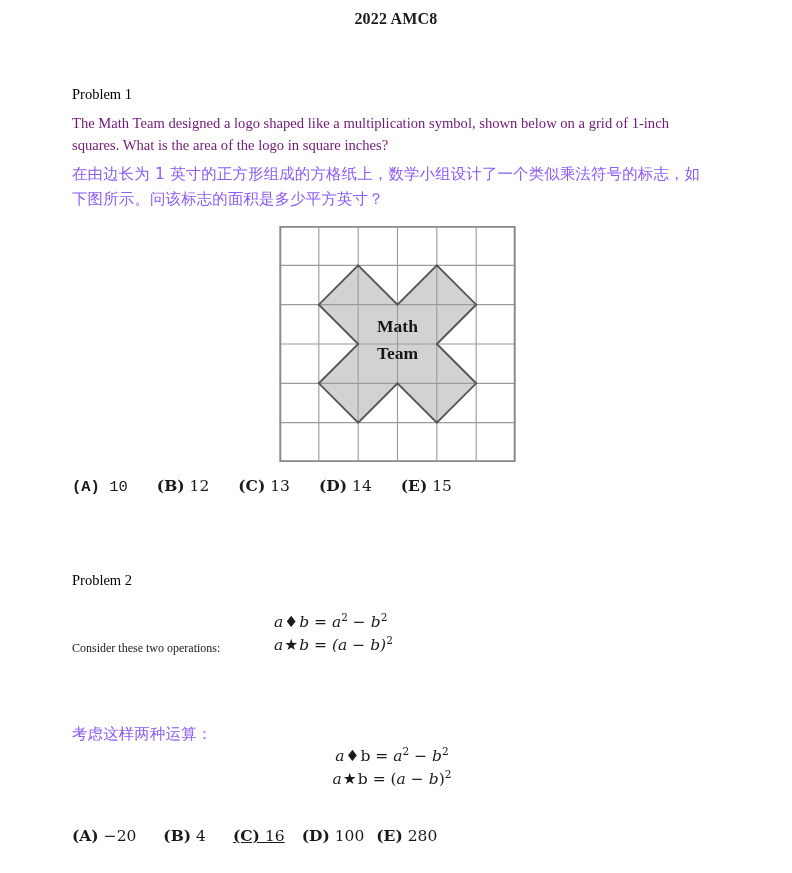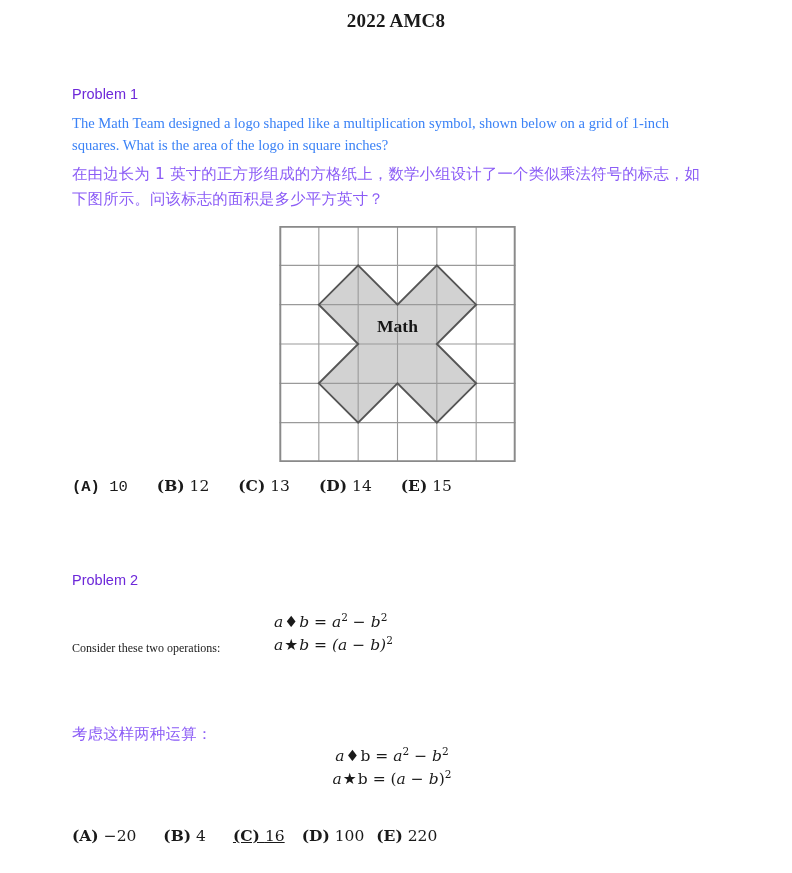--- a/index.html
+++ b/index.html
@@ -22,44 +22,44 @@
     padding: 0;
   }
 
   
   .doc-title {
     position: absolute;
     top: 10px;
     left: 0;
     width: 792px;
     text-align: center;
-    font-size: 19px;
+    font-size: 16px;
     font-weight: bold;
     letter-spacing: 0.2px;
     font-family: "Liberation Serif", "DejaVu Serif", serif;
   }
 
   
   .content {
     position: absolute;
     left: 72px;
     top: 0;
     width: 648px;
   }
 
   .problem-head {
-    color: #6d28d9;
+    color: #000000;
     font-size: 14.5px;
-    font-family: Liberation Sans, sans-serif;
+    font-family: Liberation Serif, serif;
   }
 
   .en-text {
     font-size: 14.6px;
     line-height: 1.48;
-    color: #3b82f6;
+    color: #701a75;
     width: 640px;
   }
 
   .zh-text {
     font-size: 15.4px;
     line-height: 1.62;
     color: #8b5cf6;
     width: 640px;
     font-family: "DejaVu Sans", "Liberation Sans", sans-serif;
     letter-spacing: 0.2px;
@@ -187,20 +187,23 @@
 
       <polygon points="2,1 3,2 4,1 5,2 4,3 5,4 4,5 3,4 2,5 1,4 2,3 1,2" fill="none" stroke="#555555" stroke-width="0.048" stroke-linejoin="miter"></polygon>
 
       <rect x="0.02" y="0.02" width="5.96" height="5.96" fill="none" stroke="#8a8a8a" stroke-width="0.05"></rect>
     </svg>
 
     <div style="position:absolute; left:0; top:0; width:237px; height:236px; pointer-events:none;">
       <div style="position:absolute; left:0; top:92px; width:237px; text-align:center;
                   font-family:'Liberation Serif','DejaVu Serif',serif; font-weight:bold;
                   font-size:17.5px; line-height:1.0; color:#161616;">Math</div>
+      <div style="position:absolute; left:0; top:119px; width:237px; text-align:center;
+                  font-family:'Liberation Serif','DejaVu Serif',serif; font-weight:bold;
+                  font-size:17.5px; line-height:1.0; color:#161616;">Team</div>
     </div>
   </div>
 
   <div class="content" style="top:476px;">
     <div class="choices">
       <span class="choice" style="margin-right:29px;font-family:Liberation Mono, monospace;">
         <span class="lab">(A)</span>
         <span class="val">10</span>
       </span><span class="choice" style="margin-right:29px;">
         <span class="lab">(B)</span>
@@ -270,18 +273,18 @@
         <span class="lab">(B)</span>
         <span class="val">4</span>
       </span><span class="choice" style="margin-right:17px;text-decoration:underline;">
         <span class="lab">(C)</span>
         <span class="val">16</span>
       </span><span class="choice" style="margin-right:12px;">
         <span class="lab">(D)</span>
         <span class="val">100</span>
       </span><span class="choice">
         <span class="lab">(E)</span>
-        <span class="val">220</span>
+        <span class="val">280</span>
       </span>
     </div>
   </div>
 
 </div>
 
 </body></html>

